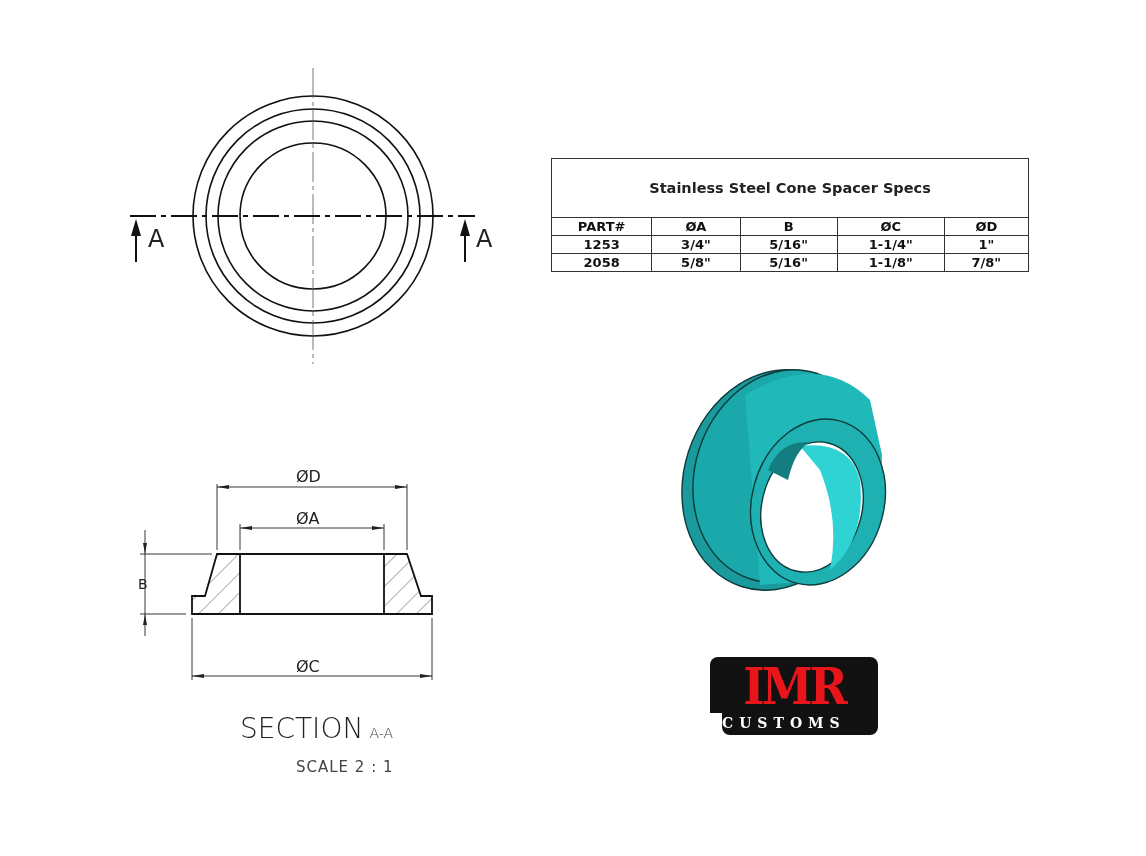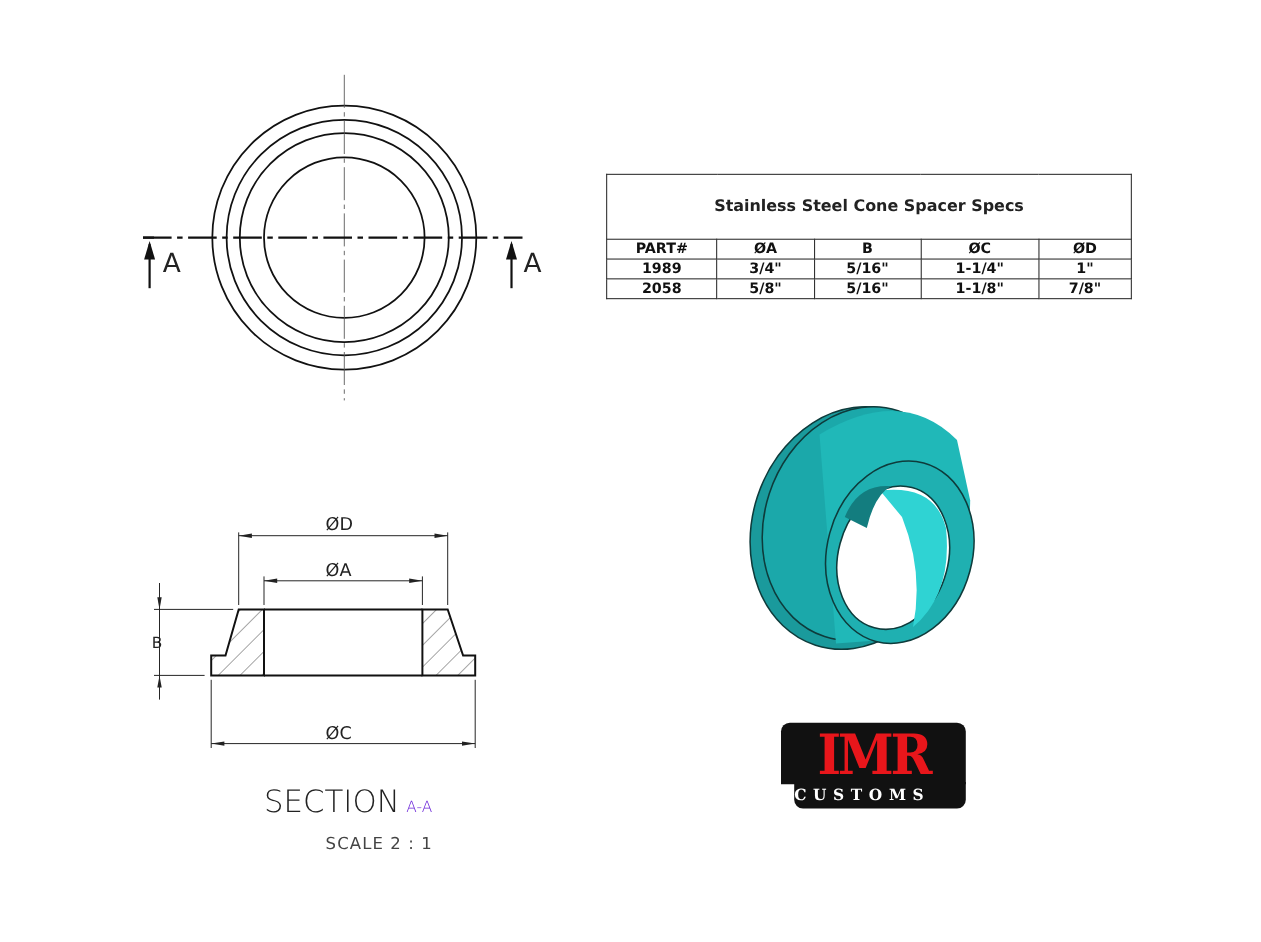--- a/index.html
+++ b/index.html
@@ -4,21 +4,21 @@
 <style>
   html,body{margin:0;padding:0;background:#ffffff;}
   body{width:1146px;height:856px;position:relative;overflow:hidden;font-family:"DejaVu Sans",sans-serif;}
   svg{position:absolute;left:0;top:0;}
   .spec-table{position:absolute;left:551px;top:158px;width:478px;border-collapse:collapse;font-family:"DejaVu Sans",sans-serif;font-size:13px;color:#111;}
   .spec-table td,.spec-table th{border:1px solid #333;text-align:center;padding:0;height:17px;line-height:17px;font-weight:bold;}
   .spec-table .title-cell{height:58px;font-size:14.5px;font-weight:normal;color:#222;}
   .spec-table .title-cell span{font-weight:600;margin-top:32px;}
   .lbl{position:absolute;font-family:"DejaVu Sans",sans-serif;color:#222;}
   .sec-title{position:absolute;left:240px;top:712px;font-family:"DejaVu Sans",sans-serif;font-size:28px;color:#222;letter-spacing:0px;font-weight:200;}
-  .sec-sub{font-size:14px;color:#6d28d9;margin-left:6px;}
+  .sec-sub{font-size:14px;color:#404040;margin-left:6px;}
   .scale{position:absolute;left:296px;top:758px;font-size:15px;color:#444;letter-spacing:1px;}
   .logo{position:absolute;left:710px;top:657px;width:144px;height:80px;}
   .logo-main{position:absolute;left:0;top:0;width:168px;height:56px;background:#111;border-radius:8px 8px 0 0;}
   .logo-main span{display:block;text-align:center;font-family:"DejaVu Serif",serif;font-weight:bold;font-size:46px;line-height:58px;color:#e8161b;letter-spacing:-3px;transform:scaleY(1.1);}
   .logo-sub{position:absolute;left:12px;top:54px;width:156px;height:24px;background:#111;border-radius:0 0 8px 8px;}
   .logo-sub span{display:block;font-family:"DejaVu Serif",serif;font-weight:bold;font-size:14px;line-height:24px;color:#fff;letter-spacing:6px;}
 </style>
 </head>
 <body>
 
@@ -102,21 +102,21 @@
     <td colspan="5" class="title-cell"><span>Stainless Steel Cone Spacer Specs</span></td>
   </tr>
   <tr>
     <td style="width:100px">PART#</td>
     <td style="width:88px">ØA</td>
     <td style="width:97px">B</td>
     <td style="width:107px">ØC</td>
     <td style="width:84px">ØD</td>
   </tr>
   <tr>
-    <td>1989</td>
+    <td>1253</td>
     <td>3/4"</td>
     <td>5/16"</td>
     <td>1-1/4"</td>
     <td>1"</td>
   </tr>
   <tr>
     <td>2058</td>
     <td>5/8"</td>
     <td>5/16"</td>
     <td>1-1/8"</td>

